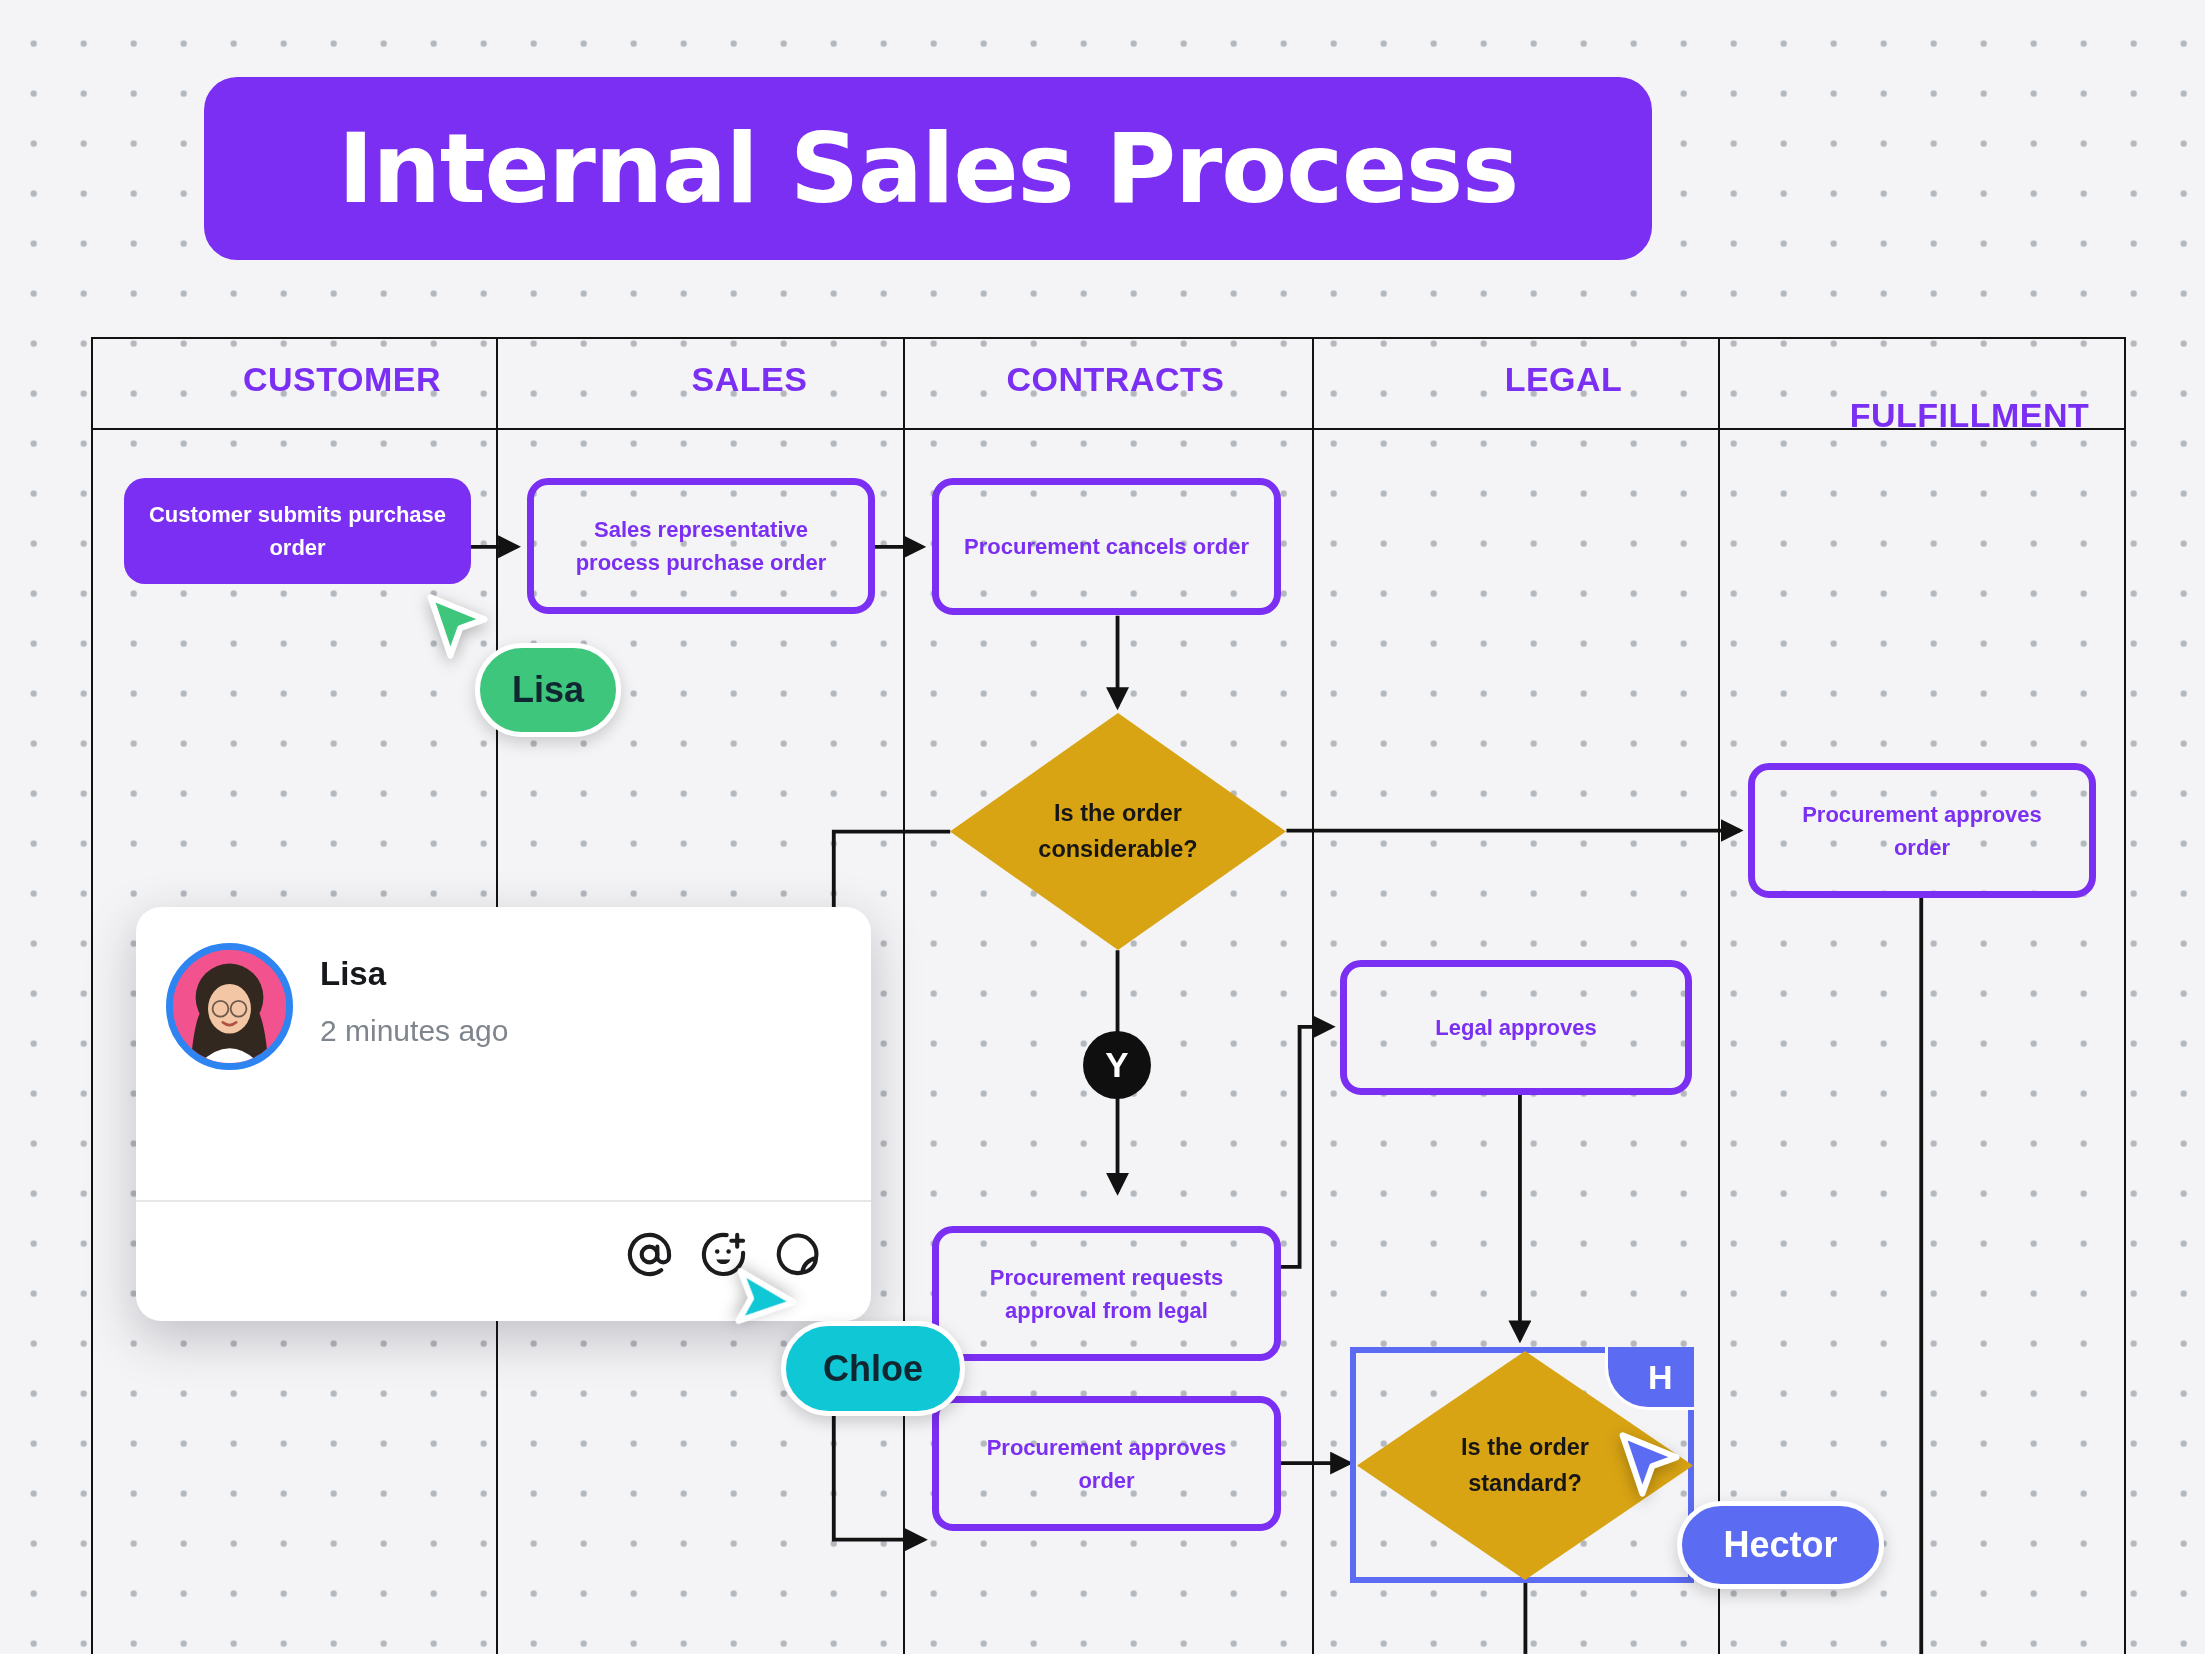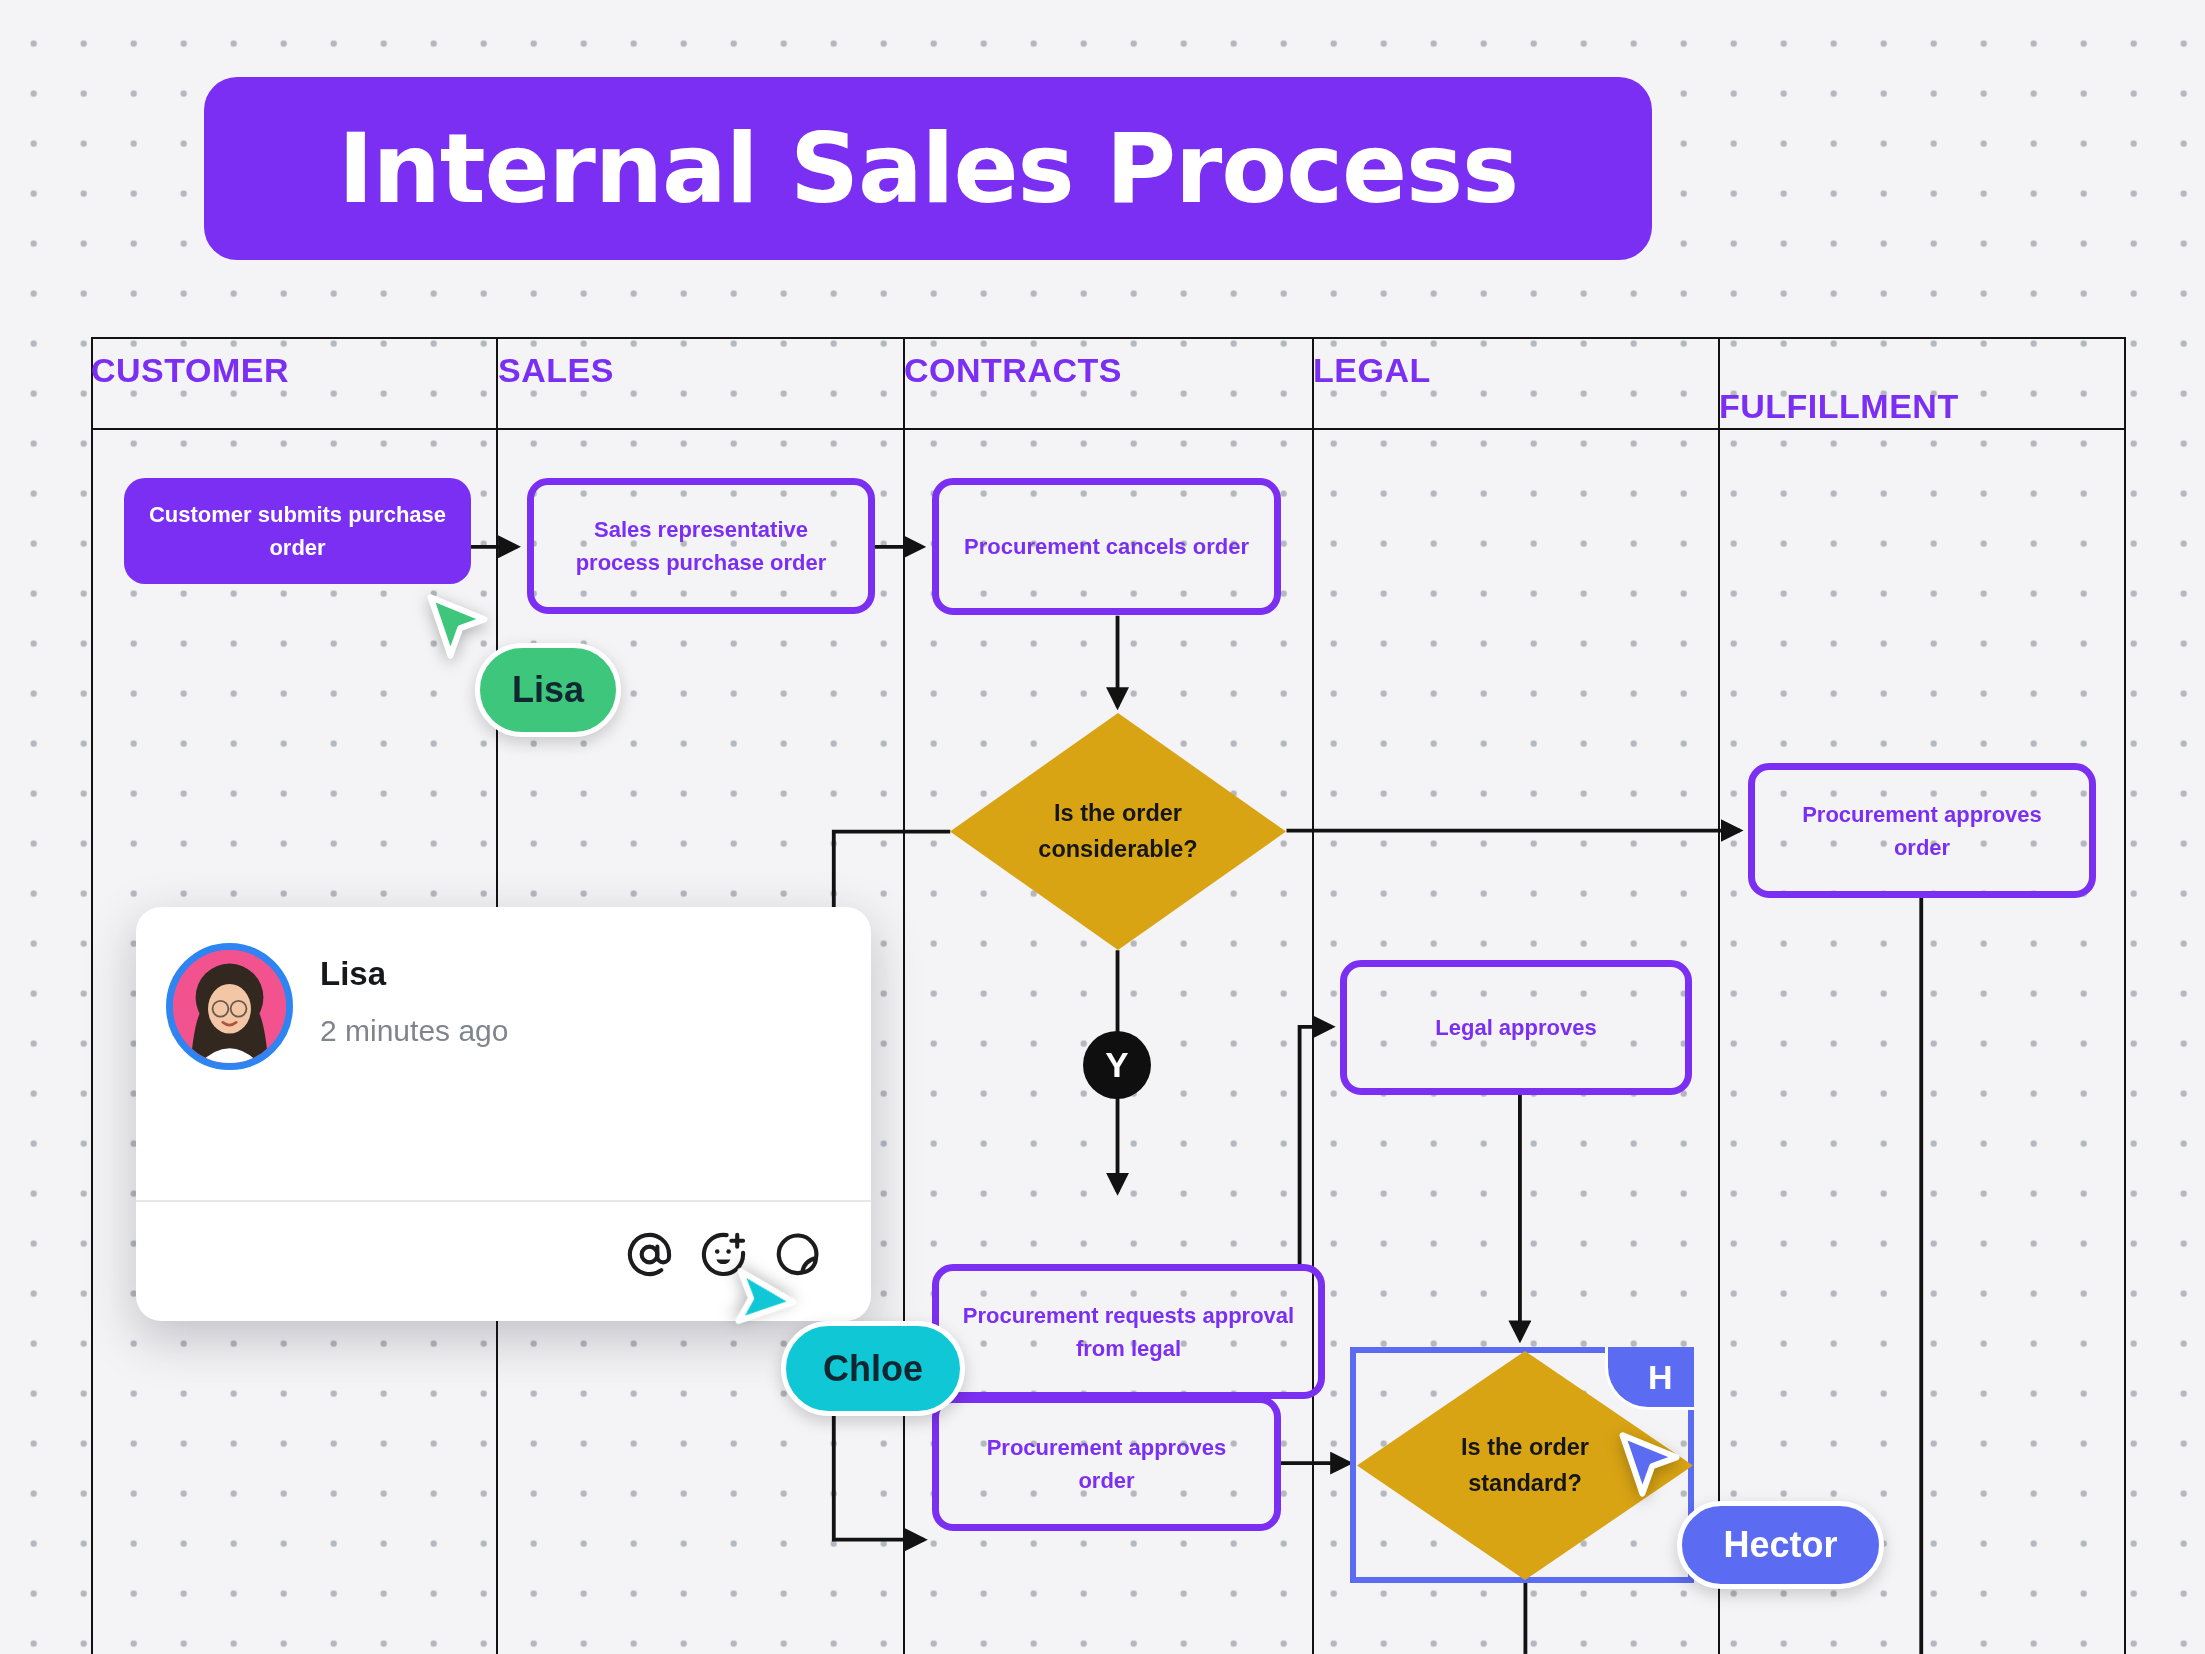--- a/index.html
+++ b/index.html
@@ -17,23 +17,24 @@
   .title-banner{
     position:absolute;left:204px;top:77px;width:1448px;height:183px;
     background:#7b2ff2;border-radius:33px;
     display:flex;align-items:center;justify-content:center;
     color:#ffffff;font:700 96px/1 "DejaVu Sans","Liberation Sans",sans-serif;
     letter-spacing:-1.1px;
   }
   
   .tline{position:absolute;background:#121212;}
   .lane-label{
-    position:absolute;top:351px;height:63px;line-height:63px;
-    text-align:left;color:#7b2ff2;font:700 34px "Liberation Sans",sans-serif;
+    position:absolute;top:360px;height:63px;line-height:63px;
+    text-align:center;color:#7b2ff2;font:700 34px "Liberation Sans",sans-serif;
     letter-spacing:0.5px;
+    padding-left:48px;
   }
   
   svg.connectors{position:absolute;left:0;top:0;}
   
   .flow-node{
     position:absolute;box-sizing:border-box;border-radius:21px;
     border:7.1px solid #7b2ff2;color:#7b2ff2;background:transparent;
     display:flex;align-items:center;justify-content:center;text-align:center;
     font:700 22px/1.5 "Liberation Sans",sans-serif;padding:0 19.7px;
   }
@@ -131,21 +132,21 @@
     <path d="M3514,1640 L3514,3025"></path>
   </g>
 </svg>
 
 <div class="flow-node filled" style="left:124px;top:478px;width:347px;height:106px;">Customer submits purchase order</div>
 <div class="flow-node" style="left:527px;top:478px;width:348px;height:136px;">Sales representative process purchase order</div>
 <div class="flow-node" style="left:932px;top:478px;width:349px;height:137px;">Procurement cancels order</div>
 <div class="diamond" style="left:950px;top:713px;width:336px;height:237px;">Is the order considerable?</div>
 <div class="flow-node" style="left:1748px;top:763px;width:348px;height:135px;">Procurement approves order</div>
 <div class="flow-node" style="left:1340px;top:960px;width:352px;height:135px;">Legal approves</div>
-<div class="flow-node" style="left:932px;top:1264px;width:393px;height:135px;">Procurement requests approval from legal</div>
+<div class="flow-node" style="left:932px;top:1226px;width:349px;height:135px;">Procurement requests approval from legal</div>
 <div class="flow-node" style="left:932px;top:1396px;width:349px;height:135px;">Procurement approves order</div>
 
 <div class="y-badge">Y</div>
 
 <div class="selection-box">
   <div class="h-tab">H</div>
 </div>
 <div class="diamond" style="left:1357px;top:1351px;width:336px;height:229px;">Is the order standard?</div>
 
 <div class="comment-card">

